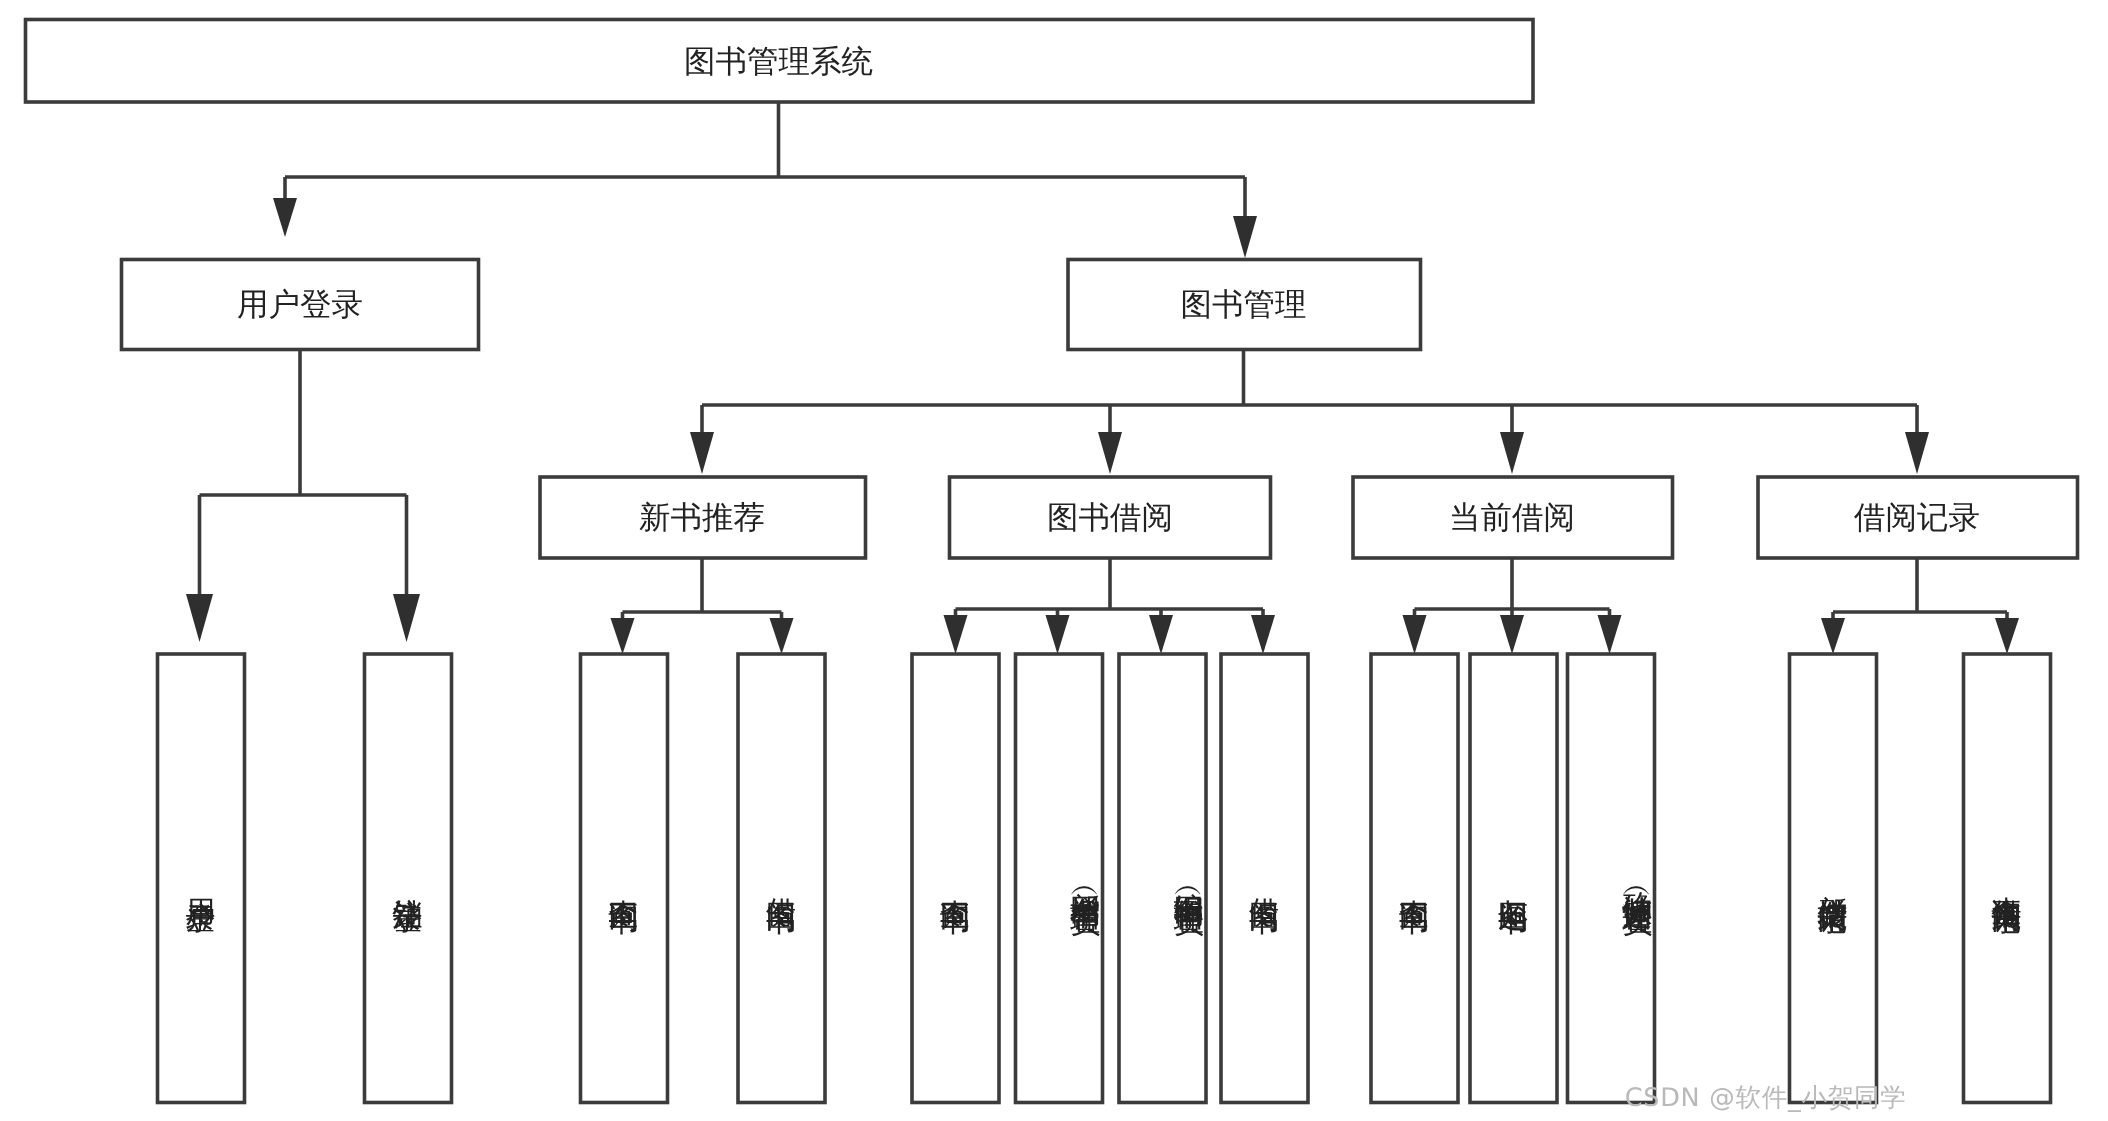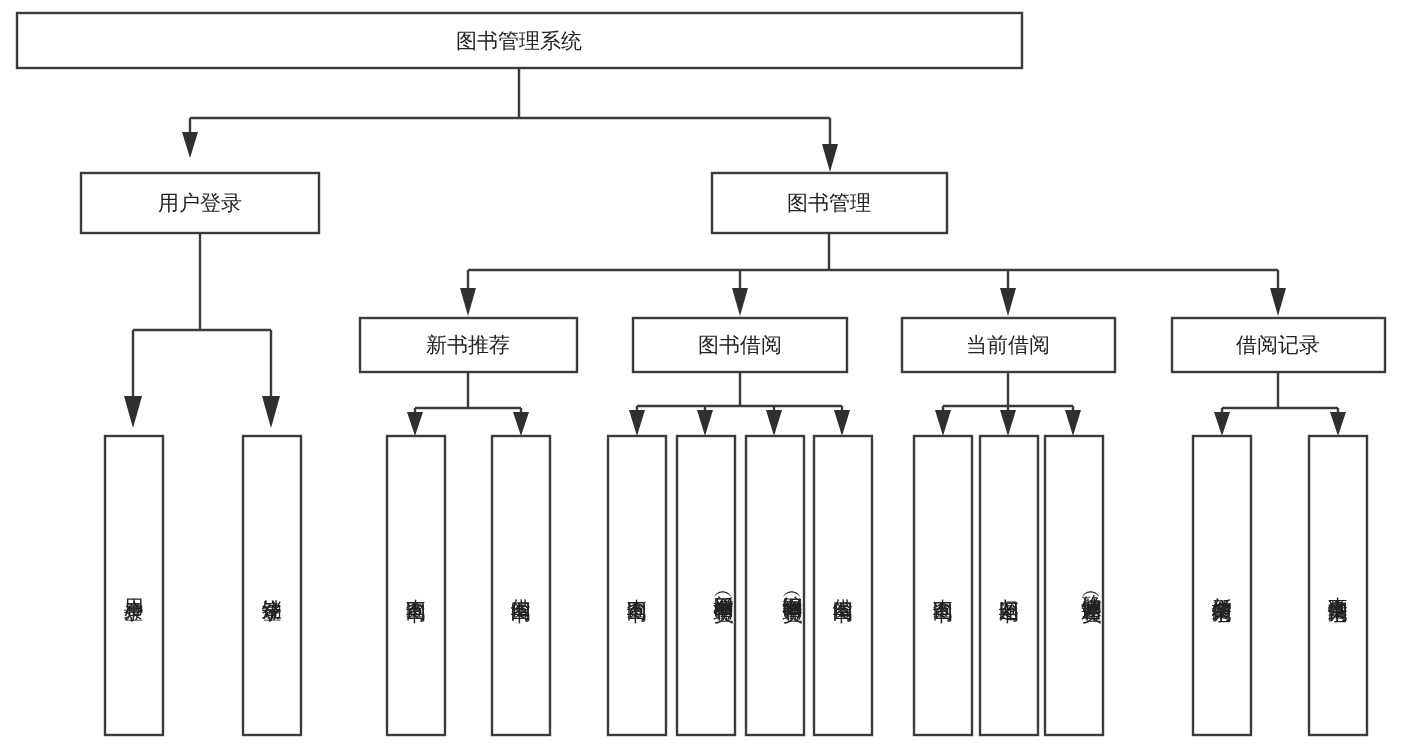--- a/index.html
+++ b/index.html
@@ -216,14 +216,15 @@
   <div class="leaf-label-wrap" style="left:746px; top:440px; width:58px; height:291px; align-items:flex-start;">编辑图书（管理员）</div>
   <div class="leaf-label-wrap" style="left:814px; top:436px; width:58px; height:299px;">借阅图书</div>
 
   <div class="leaf-label-wrap" style="left:914px; top:436px; width:58px; height:299px;">查询图书</div>
   <div class="leaf-label-wrap" style="left:980px; top:436px; width:58px; height:299px;">归还图书</div>
   <div class="leaf-label-wrap" style="left:1045px; top:440px; width:58px; height:291px; align-items:flex-start;">确认归还（管理员）</div>
 
   <div class="leaf-label-wrap" style="left:1193px; top:436px; width:58px; height:299px;">新增借阅记录</div>
   <div class="leaf-label-wrap" style="left:1309px; top:436px; width:58px; height:299px;">查询借阅记录</div>
 
+  <div class="watermark">CSDN @软件_小贺同学</div>
 
 </div>
 
 </body></html>

